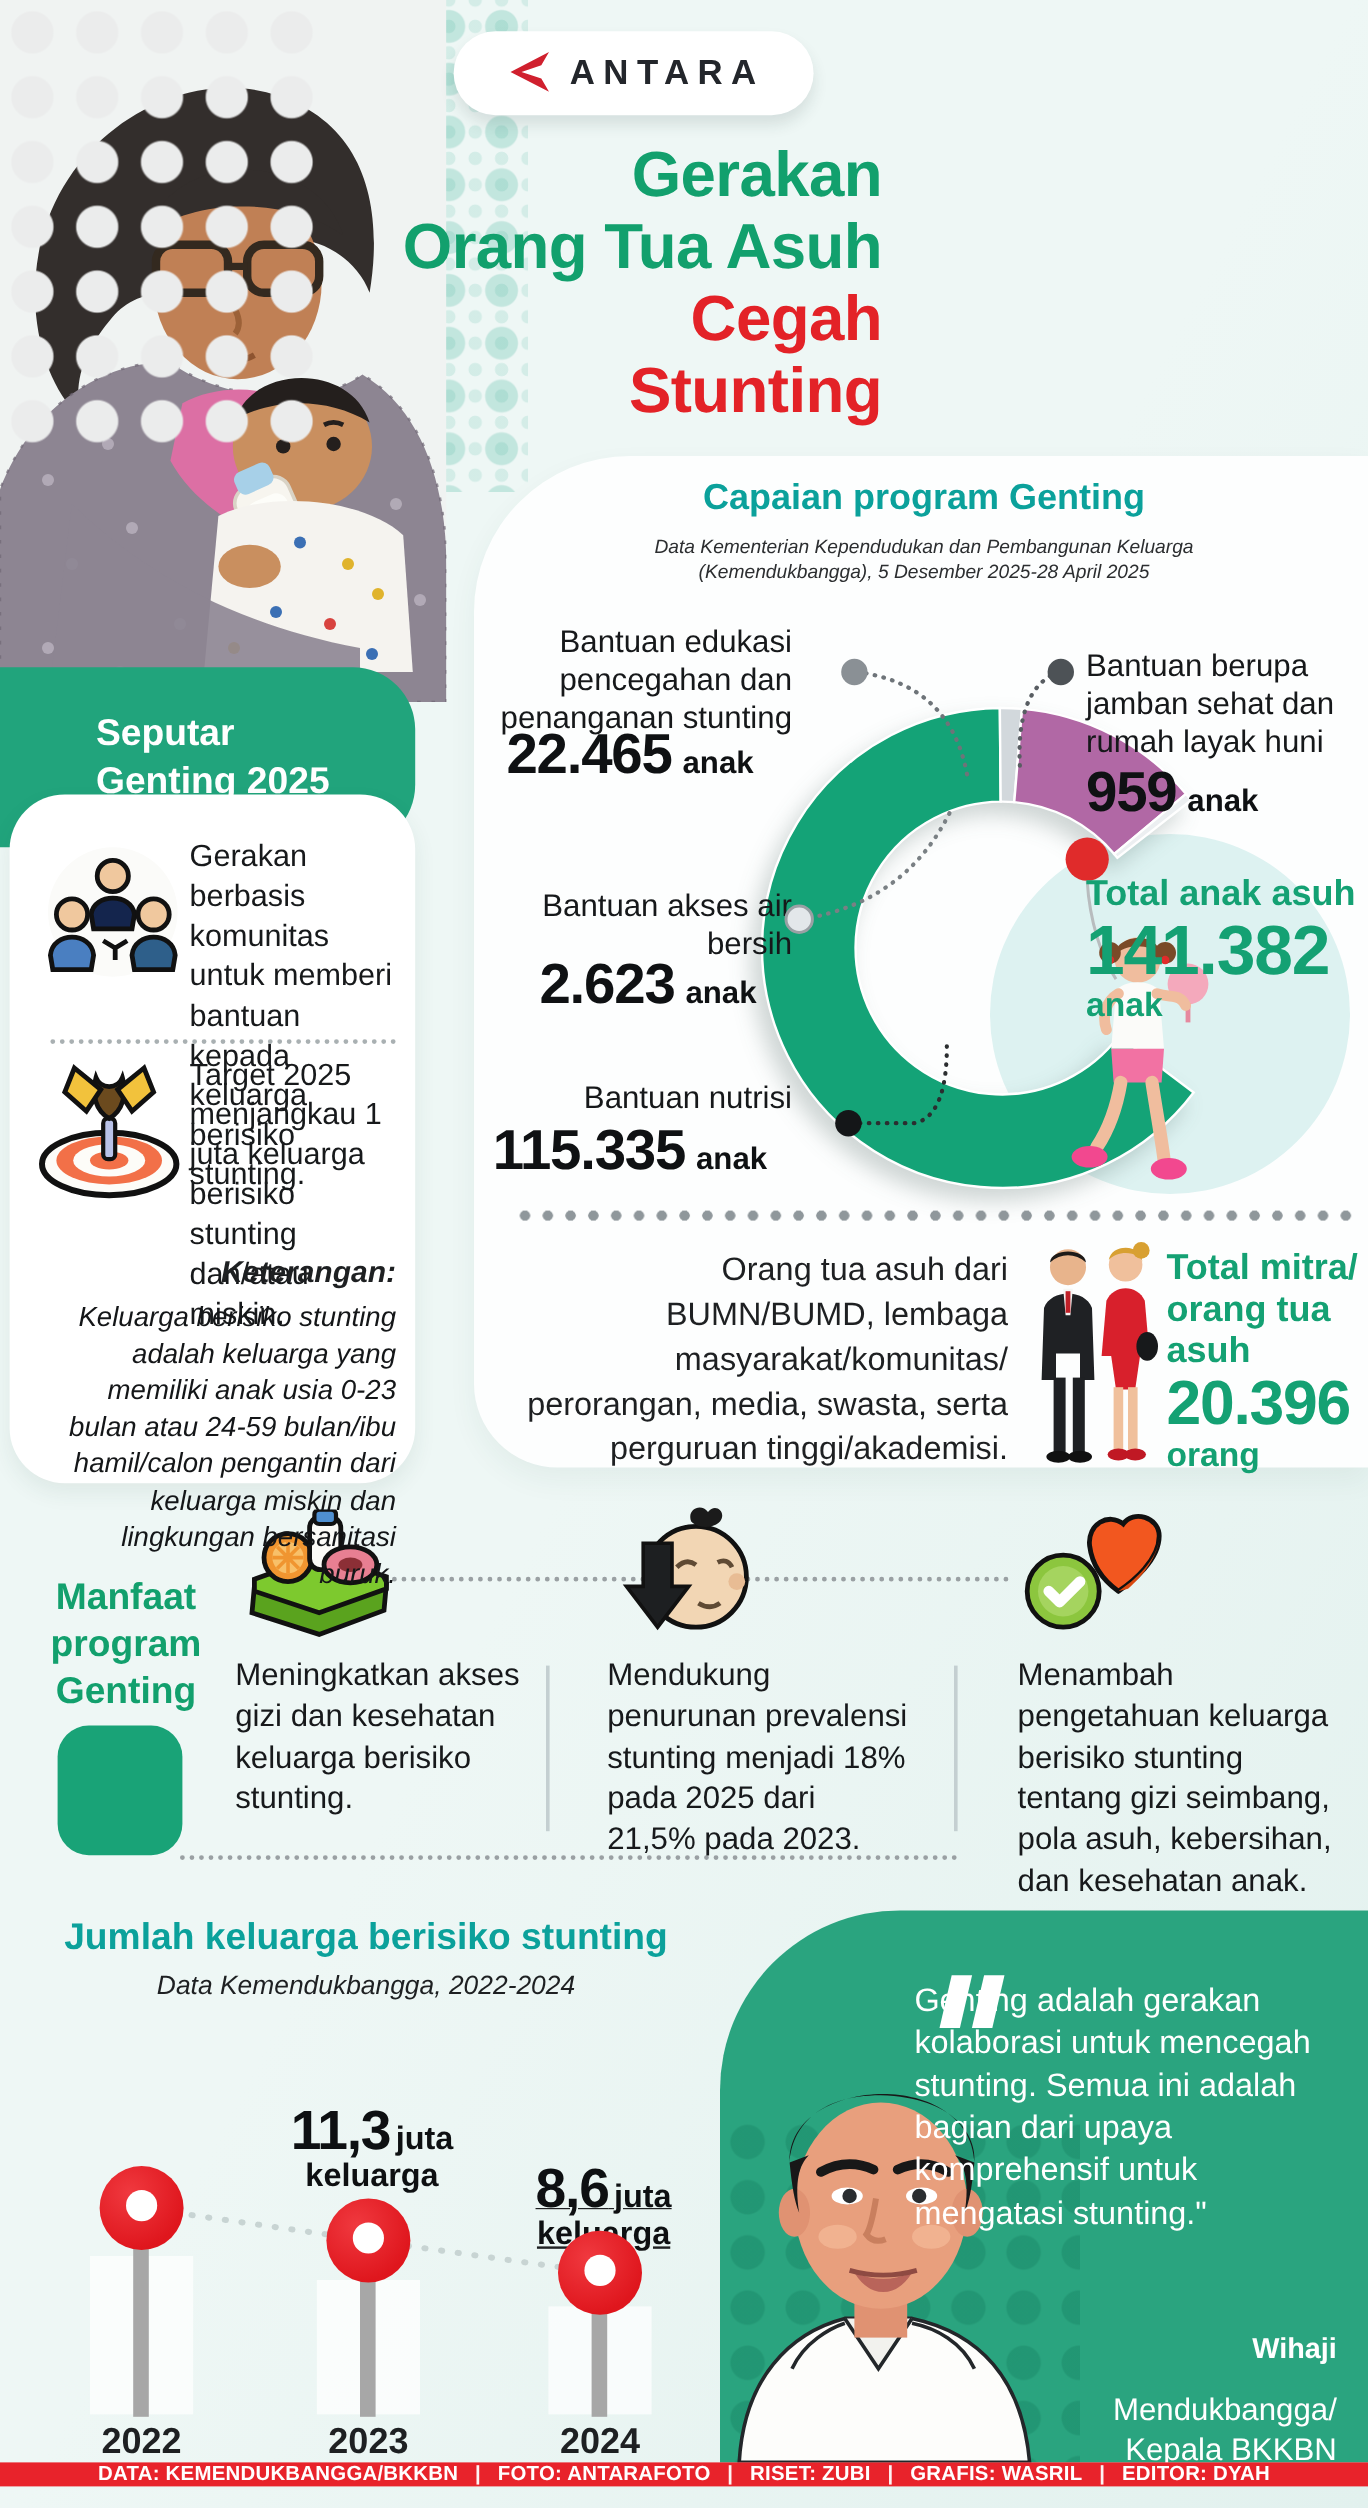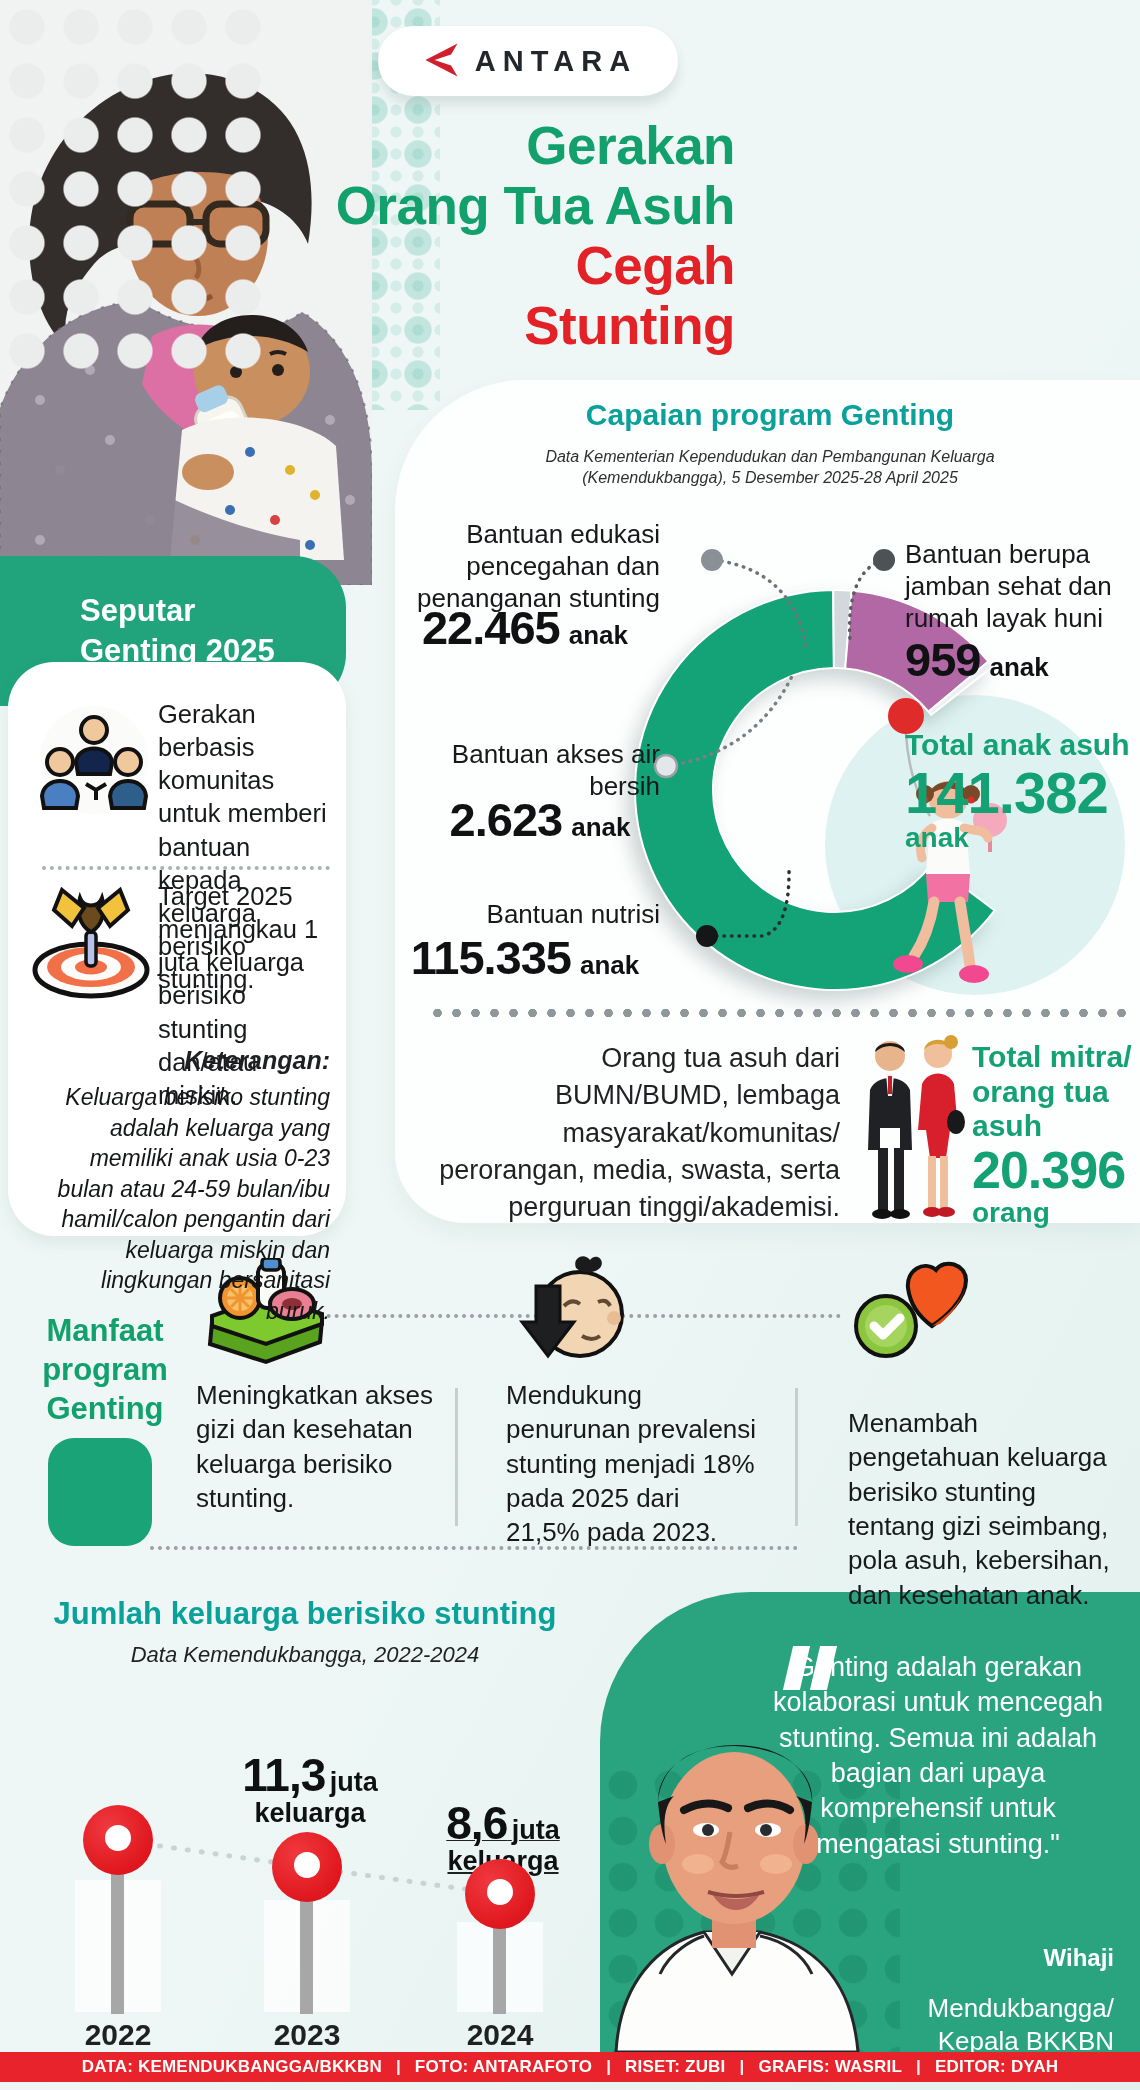--- a/index.html
+++ b/index.html
@@ -109,29 +109,29 @@
   
   .quote-card{left:600px;top:1592px;width:540px;height:460px;background:#2aa47f;
               border-radius:150px 0 0 0;z-index:3;overflow:hidden;}
   .quote-card::after{content:"";position:absolute;left:0;top:170px;width:300px;height:290px;
     background-image:radial-gradient(circle,rgba(12,110,82,.25) 42%,transparent 46%);
     background-size:46px 46px;}
   .portrait{left:600px;top:1652px;width:272px;height:400px;z-index:5;}
   .qmark{left:788px;top:1646px;width:56px;height:46px;z-index:6;}
   .qmark i{position:absolute;top:0;width:17px;height:44px;background:#fff;transform:skewX(-13deg);}
   .qmark i:last-child{left:27px;}
-  .quote-text{left:762px;top:1650px;width:352px;text-align:center;color:#fff;
+  .quote-text{left:762px;top:1650px;width:352px;text-align:left;color:#fff;
               font-size:27px;line-height:1.31;z-index:6;}
   .quote-author{left:762px;top:1944px;width:352px;text-align:right;color:#fff;
                 font-size:24px;font-weight:bold;z-index:6;}
   .quote-role{left:762px;top:1992px;width:352px;text-align:right;color:#fff;
               font-size:26px;line-height:1.27;z-index:6;}
 
   
-  .footer{left:0;top:2052px;width:1140px;height:30px;background:#e8232b;z-index:8;
+  .footer{left:0;top:2052px;width:1140px;height:20px;background:#e8232b;z-index:8;
           display:flex;align-items:center;justify-content:center;color:#fff;
           font-size:17px;font-weight:bold;letter-spacing:.2px;}
   .footer .sep{margin:0 14px;opacity:.95;}
 </style>
 </head>
 <body>
 
 <div class="page">
 
   <div class="abs teal-dots"></div>
@@ -391,21 +391,21 @@
 
   <div class="abs man-icon" style="left:848px;top:1252px;">
     <svg width="124" height="116" viewBox="0 0 124 116">
       <path d="M60 36 C58 18 76 8 88 18 C96 6 118 12 118 28 C118 48 96 66 84 74 C70 64 62 52 60 36 Z" fill="#f2571f" stroke="#111" stroke-width="4"></path>
       <path d="M84 74 C96 66 118 48 118 28 C118 44 104 62 92 72 Z" fill="#d9480f"></path>
       <circle cx="38" cy="74" r="30" fill="#8cc63e" stroke="#111" stroke-width="4"></circle>
       <circle cx="38" cy="74" r="21" fill="#a5d45f"></circle>
       <path d="M26 74 l9 9 l17 -17" stroke="#fff" stroke-width="9" fill="none" stroke-linecap="round" stroke-linejoin="round"></path>
     </svg>
   </div>
-  <div class="abs man-text" style="left:848px;top:1378px;width:266px;margin-top:28px;">Menambah pengetahuan keluarga berisiko stunting tentang gizi seimbang, pola asuh, kebersihan, dan kesehatan anak.</div>
+  <div class="abs man-text" style="left:848px;top:1378px;width:266px;">Menambah pengetahuan keluarga berisiko stunting tentang gizi seimbang, pola asuh, kebersihan, dan kesehatan anak.</div>
 
   <div class="abs jumlah-title">Jumlah keluarga berisiko stunting</div>
   <div class="abs jumlah-src">Data Kemendukbangga, 2022-2024</div>
 
   <div class="abs pt" style="left:215px;top:1752px;width:190px;">
     <div><span class="pnum">11,3</span>
       <span class="pin-u">juta</span></div>
     <div class="pu2">keluarga</div>
   </div>
   <div class="abs pt" style="left:408px;top:1800px;width:190px;text-decoration:underline;">

